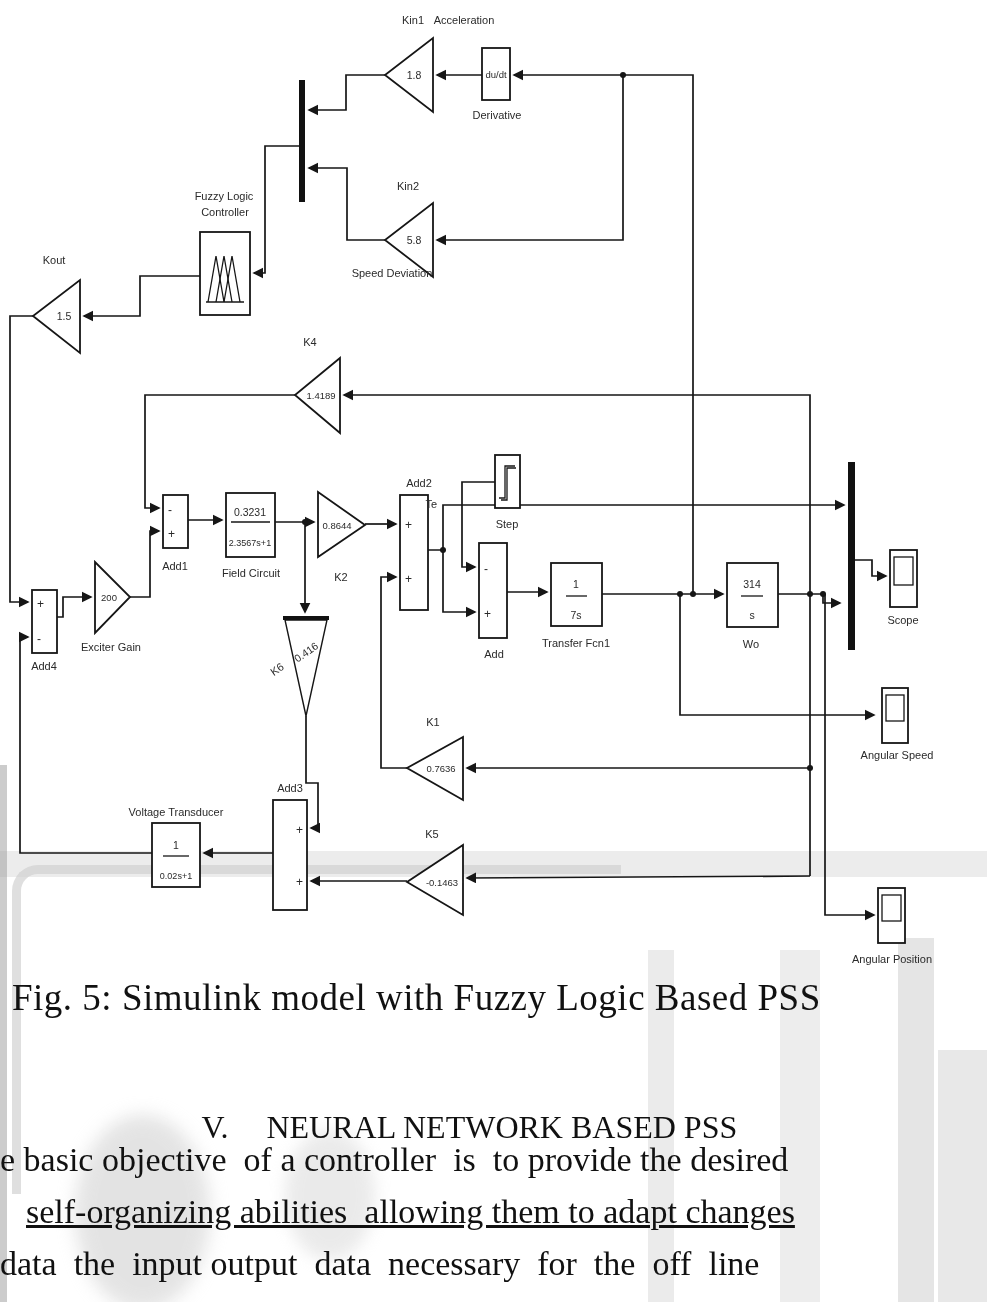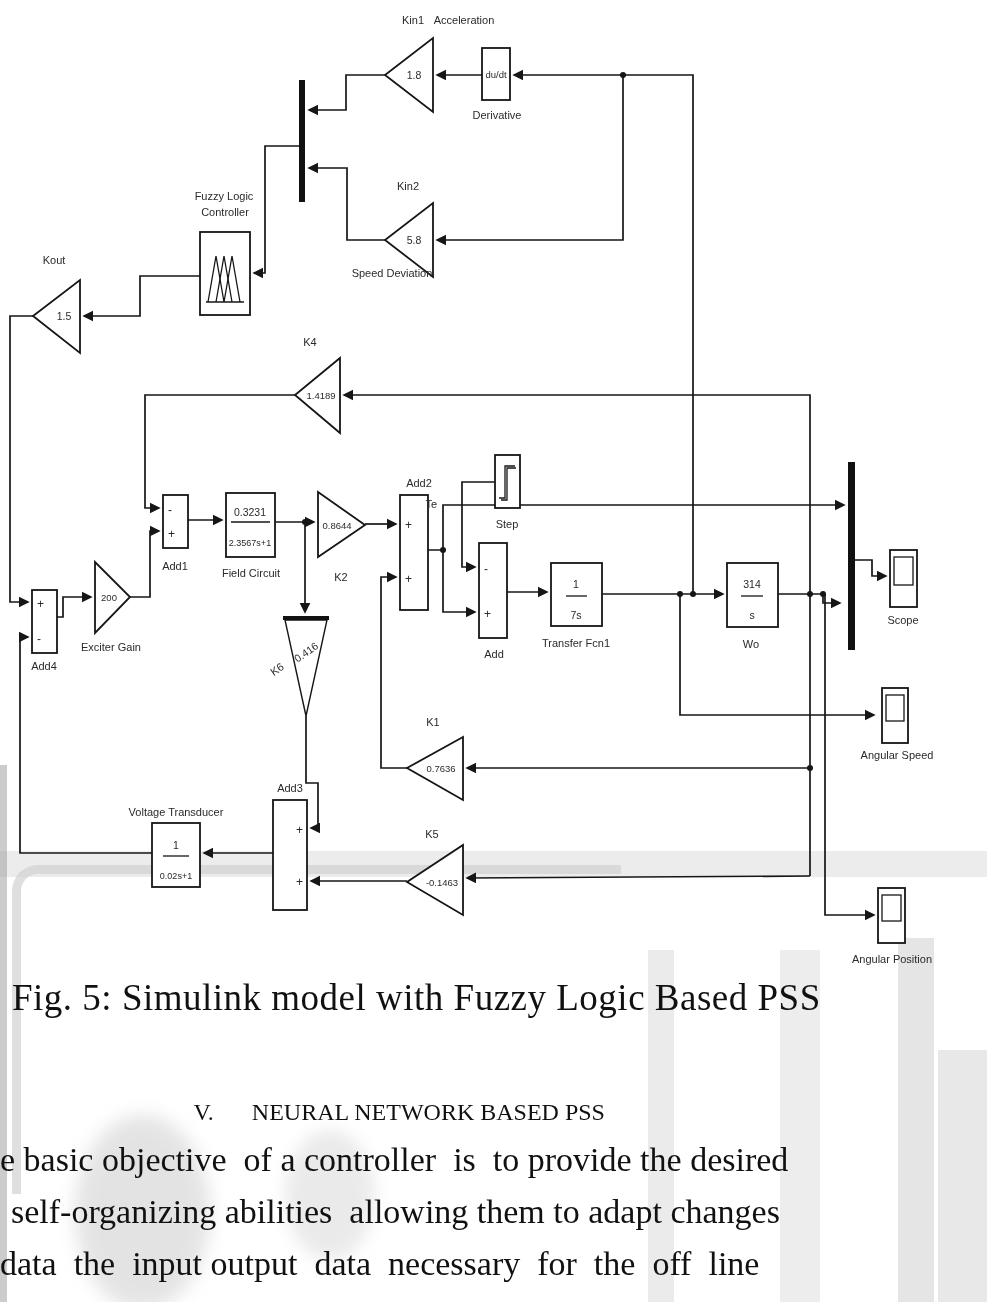--- a/index.html
+++ b/index.html
@@ -10,25 +10,25 @@
   svg.diagram text{font-family:"Liberation Sans", sans-serif;fill:#2a2a2a;}
   svg.diagram .lbl{font-size:11px;}
   svg.diagram .val{font-size:10.5px;}
   svg.diagram .sgn{font-size:12px;}
   svg.diagram .frac{font-size:10.5px;}
   .wire{fill:none;stroke:#161616;stroke-width:1.7;}
   .blk{fill:#ffffff;stroke:#161616;stroke-width:1.8;}
   .thin{fill:none;stroke:#161616;stroke-width:1.3;}
   .caption{position:absolute;left:12px;top:976px;width:970px;font-size:37px;z-index:3;
            letter-spacing:0.5px;white-space:pre;}
-  .heading{position:absolute;left:170px;top:1072px;font-size:24px;z-index:3;white-space:pre;}
+  .heading{position:absolute;left:170px;top:1072px;font-size:32px;z-index:3;white-space:pre;}
   .heading .num{margin-right:38px;}
   .para{position:absolute;left:0;top:1134px;width:987px;z-index:3;font-size:34px;}
   .para .line{height:52px;line-height:52px;white-space:pre;}
-  .para .line.l3{padding-left:11px;}
+  .para .line.l3{padding-left:26px;text-decoration:underline;}
 </style>
 </head>
 <body>
 
 <div class="page">
 
   <div class="artifact" style="left:0;top:851px;width:987px;height:26px;background:#dcdcdc;opacity:.55;"></div>
   <div class="artifact" style="left:12px;top:865px;width:600px;height:320px;border-left:9px solid #cfcfcf;border-top:9px solid #cfcfcf;border-top-left-radius:26px;opacity:.65;"></div>
   <div class="artifact" style="left:648px;top:950px;width:26px;height:352px;background:#d8d8d8;opacity:.5;"></div>
   <div class="artifact" style="left:780px;top:950px;width:40px;height:352px;background:#d8d8d8;opacity:.45;"></div>

